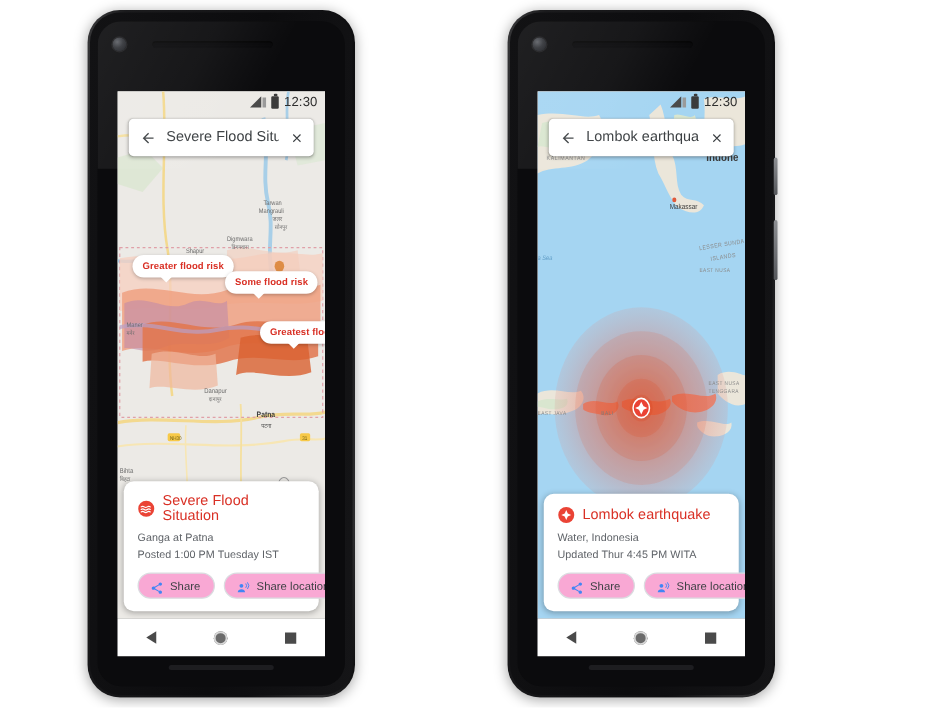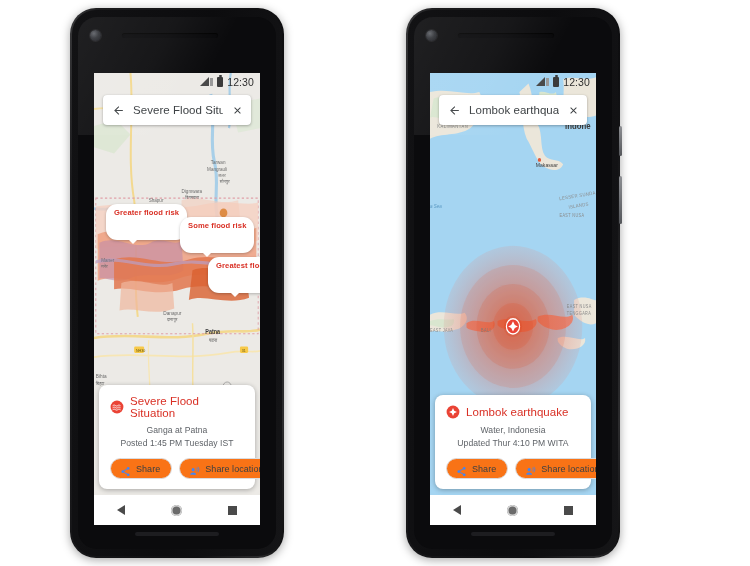--- a/index.html
+++ b/index.html
@@ -83,21 +83,21 @@
   .sb-text{flex:1;font-size:11.5px;color:#3c4043;letter-spacing:.05px;white-space:nowrap;overflow:hidden;}
   .sb-close{width:28px;display:flex;align-items:center;justify-content:center;cursor:pointer;}
 
   
   .map{position:absolute;left:0;right:0;top:0;bottom:0;z-index:5;}
   .map svg{display:block;width:100%;height:100%;}
 
   
   .callout{
     position:absolute;background:#fff;border-radius:11px;
-    padding:4px 8px 23px;font-size:7.6px;color:#d93025;font-weight:bold;
+    padding:4px 8px 5px;font-size:7.6px;color:#d93025;font-weight:bold;
     letter-spacing:.1px;white-space:nowrap;z-index:10;
     box-shadow:0 1px 3px rgba(0,0,0,.25);
   }
   .callout:after{
     content:"";position:absolute;left:22px;bottom:-4px;
     border-left:5px solid transparent;border-right:5px solid transparent;
     border-top:5px solid #fff;
   }
   .co1{left:12px;top:131px;}
   .co2{left:86px;top:144px;}
@@ -106,26 +106,26 @@
   
   .card{
     position:absolute;left:5px;right:5px;bottom:6px;
     background:#fff;border-radius:8px;
     box-shadow:0 1px 5px rgba(0,0,0,.3);
     padding:10px 11px 10px;z-index:16;box-sizing:border-box;
   }
   .card-title-row{display:flex;align-items:center;gap:6px;margin-bottom:5px;}
   .card-ico{width:14px;height:14px;flex:none;}
   .card-title{font-size:11.5px;color:#d93025;letter-spacing:.05px;}
-  .card-line{font-size:8.6px;color:#5f6368;line-height:1.45;letter-spacing:.05px;text-align:center;}
+  .card-line{font-size:8.6px;color:#5f6368;line-height:1.45;letter-spacing:.05px;}
   .card-actions{display:flex;gap:7px;margin-top:9px;}
   .chip{
     display:flex;align-items:center;gap:5px;
     border:1px solid #dadce0;border-radius:13px;
-    padding:4px 11px 4px 9px;background:#f97316;cursor:pointer;
+    padding:4px 11px 4px 9px;background:#f9a8d4;cursor:pointer;
   }
   .chip-label{font-size:9px;color:#3c4043;letter-spacing:.05px;white-space:nowrap;}
   .chip-ico{width:11px;height:11px;flex:none;}
 
   
   .navbar{
     position:absolute;left:16px;right:16px;bottom:24px;height:30px;
     background:#fff;display:flex;align-items:center;justify-content:space-around;
     z-index:22;
   }
@@ -253,21 +253,21 @@
               <svg viewBox="0 0 24 24">
                   <circle cx="12" cy="12" r="11" fill="#ea4335"></circle>
                 <path d="M5 9.5c1.4-1.1 2.8-1.1 4.2 0s2.8 1.1 4.2 0 2.8-1.1 4.2 0" stroke="#fff" stroke-width="1.5" fill="none" stroke-linecap="round"></path>
                 <path d="M5 13c1.4-1.1 2.8-1.1 4.2 0s2.8 1.1 4.2 0 2.8-1.1 4.2 0" stroke="#fff" stroke-width="1.5" fill="none" stroke-linecap="round"></path>
                 <path d="M5 16.5c1.4-1.1 2.8-1.1 4.2 0s2.8 1.1 4.2 0 2.8-1.1 4.2 0" stroke="#fff" stroke-width="1.5" fill="none" stroke-linecap="round"></path>
               </svg>
             </span>
             <span class="card-title">Severe Flood Situation</span>
           </div>
           <div class="card-line">Ganga at Patna</div>
-          <div class="card-line">Posted 1:45 PM Tuesday IST</div>
+          <div class="card-line">Posted 1:00 PM Tuesday IST</div>
           <div class="card-actions">
             <div class="chip">
               <span class="chip-ico">
                 <svg viewBox="0 0 24 24">
                     <path d="M18 16.1c-.76 0-1.44.3-1.96.77L8.91 12.7c.05-.23.09-.46.09-.7s-.04-.47-.09-.7l7.05-4.11c.54.5 1.25.81 2.04.81 1.66 0 3-1.34 3-3s-1.34-3-3-3-3 1.34-3 3c0 .24.04.47.09.7L8.04 9.81C7.5 9.31 6.79 9 6 9c-1.66 0-3 1.34-3 3s1.34 3 3 3c.79 0 1.5-.31 2.04-.81l7.12 4.16c-.05.21-.08.43-.08.65 0 1.61 1.31 2.92 2.92 2.92s2.92-1.31 2.92-2.92S19.61 16.1 18 16.1z" fill="#4285f4"></path>
                   </svg>
               </span>
               <span class="chip-label">Share</span>
             </div>
             <div class="chip">
@@ -397,21 +397,21 @@
           <div class="card-title-row">
             <span class="card-ico">
               <svg viewBox="0 0 24 24">
                   <circle cx="12" cy="12" r="11" fill="#ea4335"></circle>
                 <path d="M12 5.2 L14.1 9.9 L18.8 12 L14.1 14.1 L12 18.8 L9.9 14.1 L5.2 12 L9.9 9.9 Z" fill="#fff"></path>
               </svg>
             </span>
             <span class="card-title">Lombok earthquake</span>
           </div>
           <div class="card-line">Water, Indonesia</div>
-          <div class="card-line">Updated Thur 4:10 PM WITA</div>
+          <div class="card-line">Updated Thur 4:45 PM WITA</div>
           <div class="card-actions">
             <div class="chip">
               <span class="chip-ico">
                 <svg viewBox="0 0 24 24">
                     <path d="M18 16.1c-.76 0-1.44.3-1.96.77L8.91 12.7c.05-.23.09-.46.09-.7s-.04-.47-.09-.7l7.05-4.11c.54.5 1.25.81 2.04.81 1.66 0 3-1.34 3-3s-1.34-3-3-3-3 1.34-3 3c0 .24.04.47.09.7L8.04 9.81C7.5 9.31 6.79 9 6 9c-1.66 0-3 1.34-3 3s1.34 3 3 3c.79 0 1.5-.31 2.04-.81l7.12 4.16c-.05.21-.08.43-.08.65 0 1.61 1.31 2.92 2.92 2.92s2.92-1.31 2.92-2.92S19.61 16.1 18 16.1z" fill="#4285f4"></path>
                   </svg>
               </span>
               <span class="chip-label">Share</span>
             </div>
             <div class="chip">

